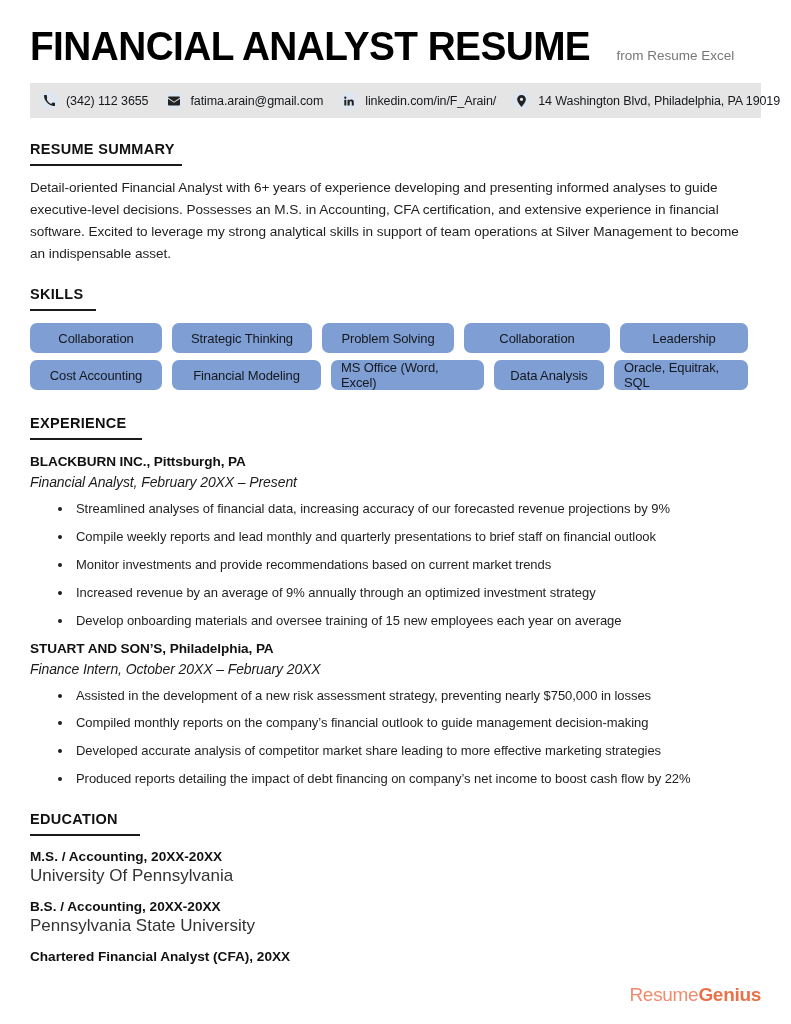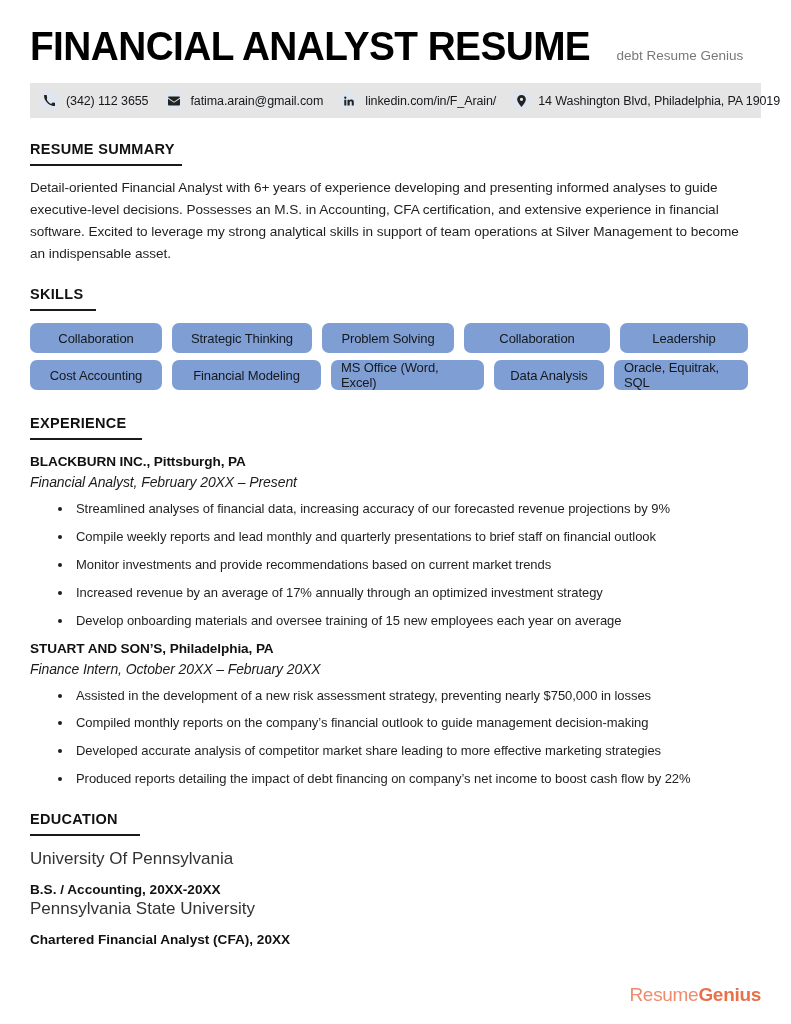--- a/index.html
+++ b/index.html
@@ -202,21 +202,21 @@
   .logo-resume { color: #ef8b6e; font-weight: 400; }
   .logo-genius { color: #e8714a; font-weight: 700; }
 </style>
 </head>
 <body>
 
 <div class="page">
 
   <div class="header">
     <h1 class="doc-title">FINANCIAL ANALYST RESUME</h1>
-    <span class="from-label">debt Resume Genius</span>
+    <span class="from-label">from Resume Excel</span>
   </div>
 
   <div class="contact-bar">
 
     <div class="contact-item">
       <span class="contact-icon">
         <svg width="11" height="11" viewBox="0 0 24 24">
             <path fill="#222" d="M6.6 10.8c1.9 3.8 5 6.8 8.8 8.8l2.9-2.9c.4-.4.9-.5 1.4-.3 1.2.4 2.4.6 3.7.6.7 0 1.2.5 1.2 1.2V23c0 .7-.5 1.2-1.2 1.2C11.1 24.2 0 13.1 0 1.2 0 .5.5 0 1.2 0H5c.7 0 1.2.5 1.2 1.2 0 1.3.2 2.5.6 3.7.1.5 0 1-.3 1.4L6.6 10.8z"></path>
           </svg>
       </span>
@@ -289,21 +289,21 @@
       <span class="rule rule-exp"></span>
     </div>
 
     <div class="job">
       <div class="job-company">BLACKBURN INC., Pittsburgh, PA</div>
       <div class="job-role">Financial Analyst, February 20XX – Present</div>
       <ul class="bullets">
         <li>Streamlined analyses of financial data, increasing accuracy of our forecasted revenue projections by 9%</li>
         <li>Compile weekly reports and lead monthly and quarterly presentations to brief staff on financial outlook</li>
         <li>Monitor investments and provide recommendations based on current market trends</li>
-        <li>Increased revenue by an average of 17% annually through an optimized investment strategy</li>
+        <li>Increased revenue by an average of 9% annually through an optimized investment strategy</li>
         <li>Develop onboarding materials and oversee training of 15 new employees each year on average</li>
       </ul>
     </div>
 
     <div class="job" style="margin-top:11px;">
       <div class="job-company">STUART AND SON’S, Philadelphia, PA</div>
       <div class="job-role">Finance Intern, October 20XX – February 20XX</div>
       <ul class="bullets">
         <li>Assisted in the development of a new risk assessment strategy, preventing nearly $750,000 in losses</li>
         <li>Compiled monthly reports on the company’s financial outlook to guide management decision-making</li>
@@ -313,20 +313,21 @@
     </div>
   </div>
 
   <div class="section" style="">
     <div class="section-head">
       <span class="section-title">EDUCATION</span>
       <span class="rule rule-edu"></span>
     </div>
 
     <div class="edu-entry">
+      <div class="edu-degree">M.S. / Accounting, 20XX-20XX</div>
       <div class="edu-school">University Of Pennsylvania</div>
     </div>
     <div class="edu-entry">
       <div class="edu-degree">B.S. / Accounting, 20XX-20XX</div>
       <div class="edu-school">Pennsylvania State University</div>
     </div>
     <div class="edu-entry">
       <div class="edu-degree">Chartered Financial Analyst (CFA), 20XX</div>
     </div>
   </div>

